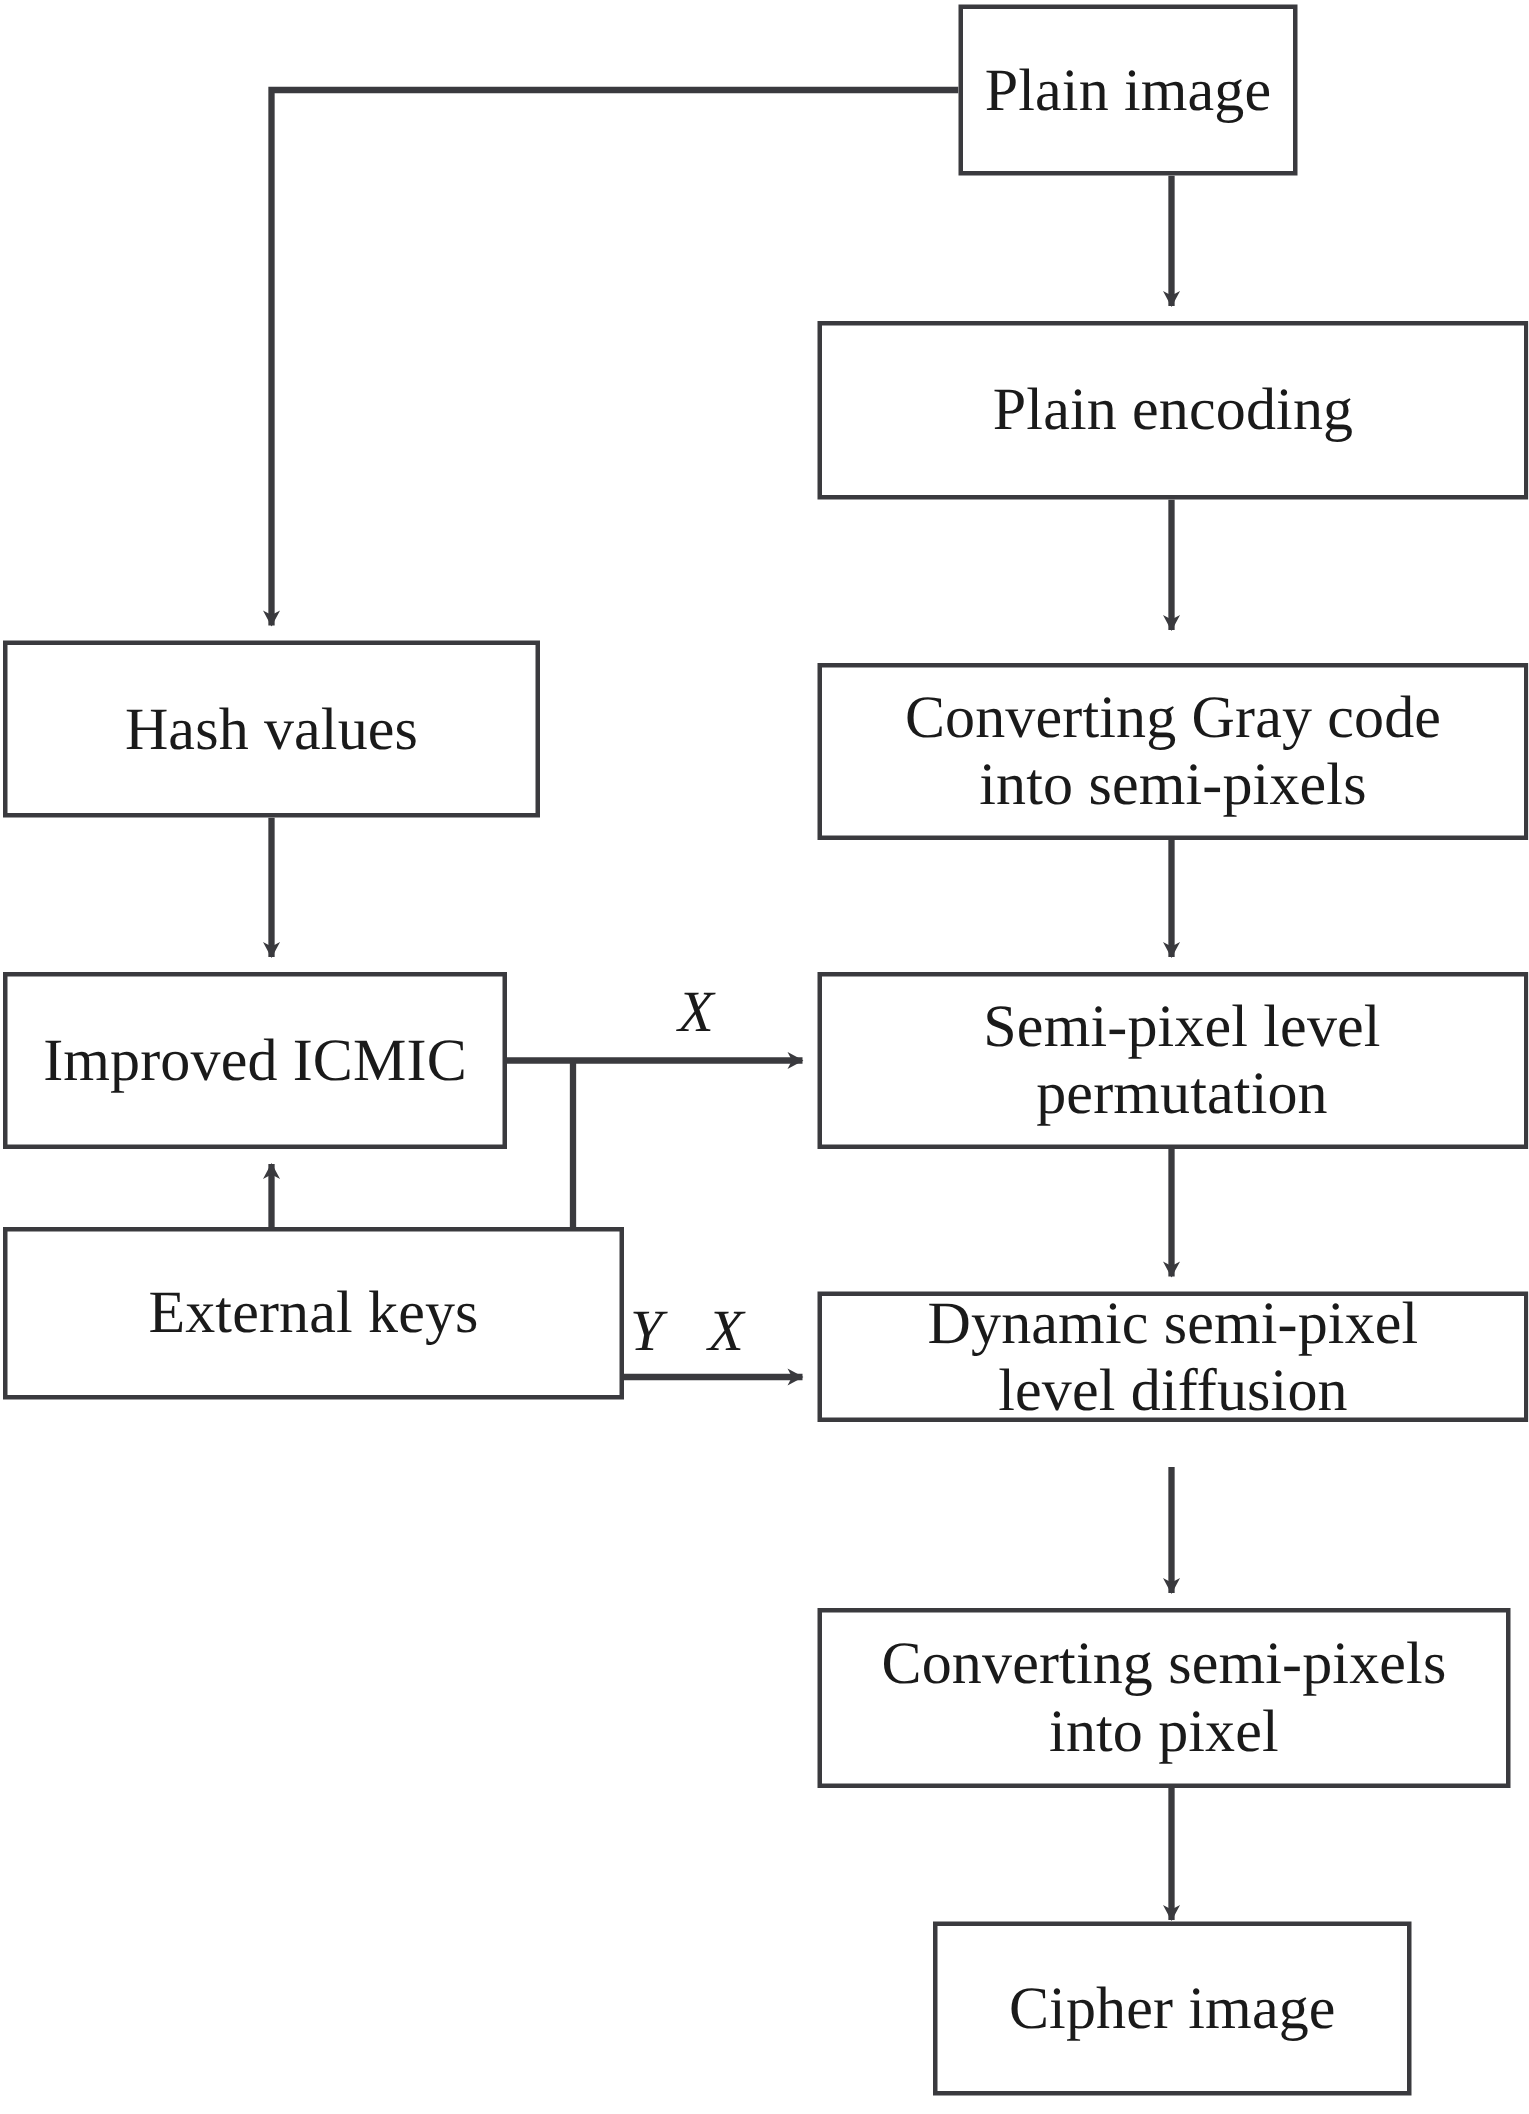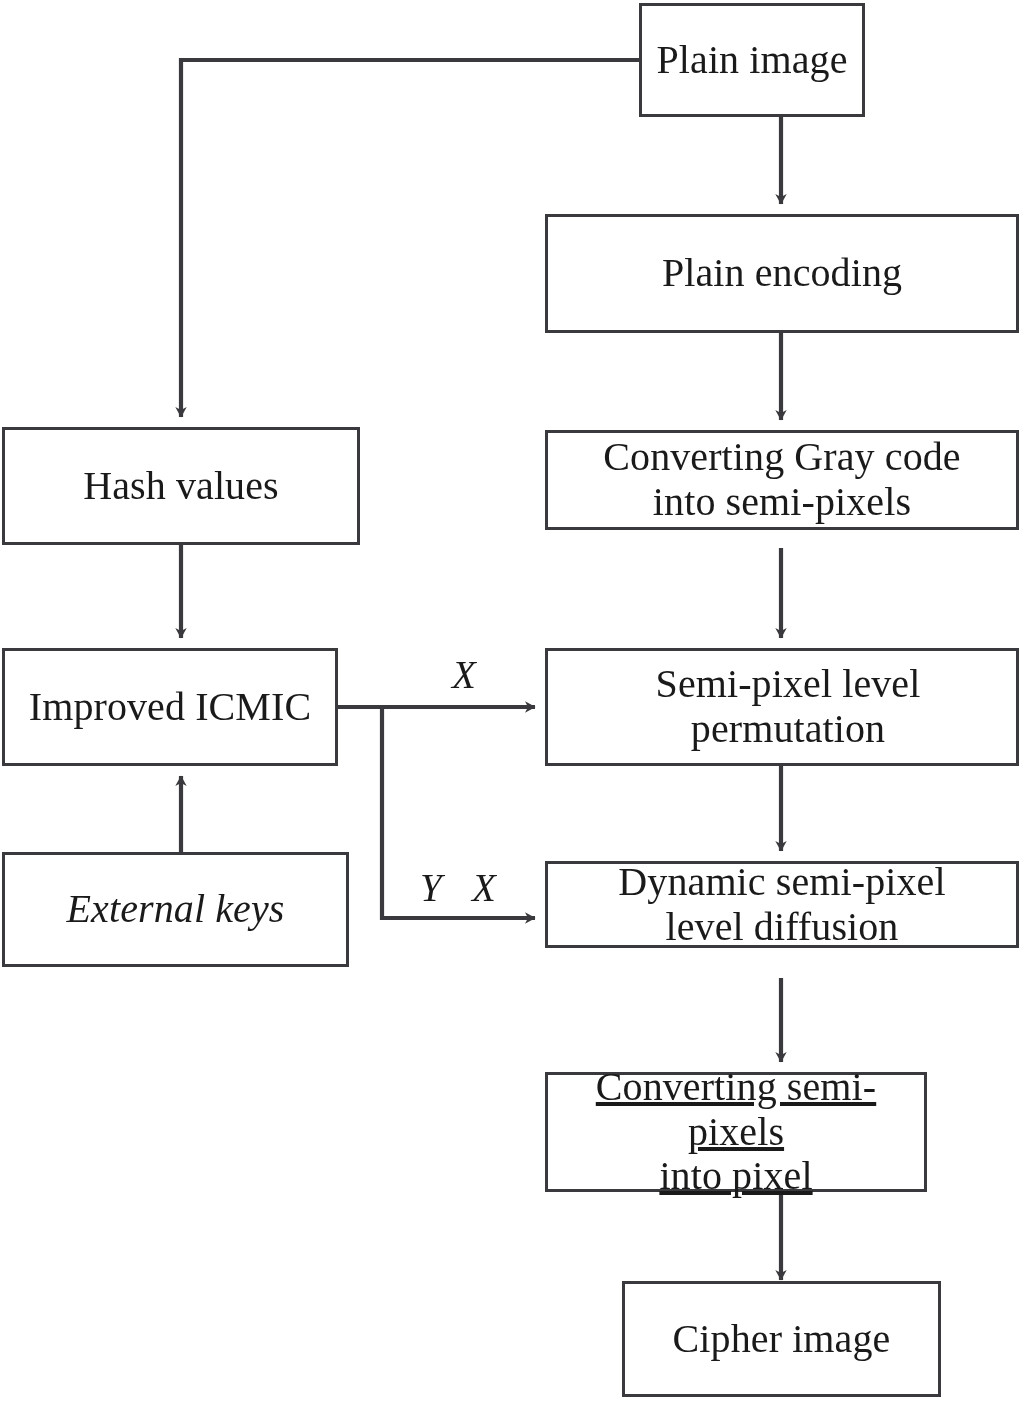--- a/index.html
+++ b/index.html
@@ -93,53 +93,53 @@
   </svg>
 
   <div class="node" style="left:639px; top:3px; width:226px; height:114px;">
     <span class="node-label">Plain image</span>
   </div>
 
   <div class="node" style="left:545px; top:214px; width:474px; height:119px;">
     <span class="node-label">Plain encoding</span>
   </div>
 
-  <div class="node" style="left:545px; top:430px; width:474px; height:100px;">
+  <div class="node" style="left:545px; top:442px; width:474px; height:118px;">
     <span class="node-label">Converting Gray code
 into semi-pixels</span>
   </div>
 
   <div class="node" style="left:545px; top:648px; width:474px; height:118px;padding-left:12px;">
     <span class="node-label">Semi-pixel level
 permutation</span>
   </div>
 
   <div class="node" style="left:545px; top:861px; width:474px; height:87px;">
     <span class="node-label">Dynamic semi-pixel
 level diffusion</span>
   </div>
 
-  <div class="node" style="left:545px; top:1072px; width:382px; height:120px;text-decoration:underline;">
+  <div class="node" style="left:545px; top:1072px; width:462px; height:120px;">
     <span class="node-label">Converting semi-pixels
 into pixel</span>
   </div>
 
   <div class="node" style="left:622px; top:1281px; width:319px; height:116px;">
     <span class="node-label">Cipher image</span>
   </div>
 
   <div class="node" style="left:2px; top:427px; width:358px; height:118px;">
     <span class="node-label">Hash values</span>
   </div>
 
   <div class="node" style="left:2px; top:648px; width:336px; height:118px;">
     <span class="node-label">Improved ICMIC</span>
   </div>
 
-  <div class="node" style="left:2px; top:852px; width:347px; height:115px;font-style:italic;">
+  <div class="node" style="left:2px; top:818px; width:414px; height:115px;">
     <span class="node-label">External keys</span>
   </div>
 
   <div class="edge-label" style="left:452px; top:655px;">X</div>
 
   <div class="edge-label" style="left:420px; top:868px;">Y</div>
 
   <div class="edge-label" style="left:472px; top:868px;">X</div>
 
 </div>

